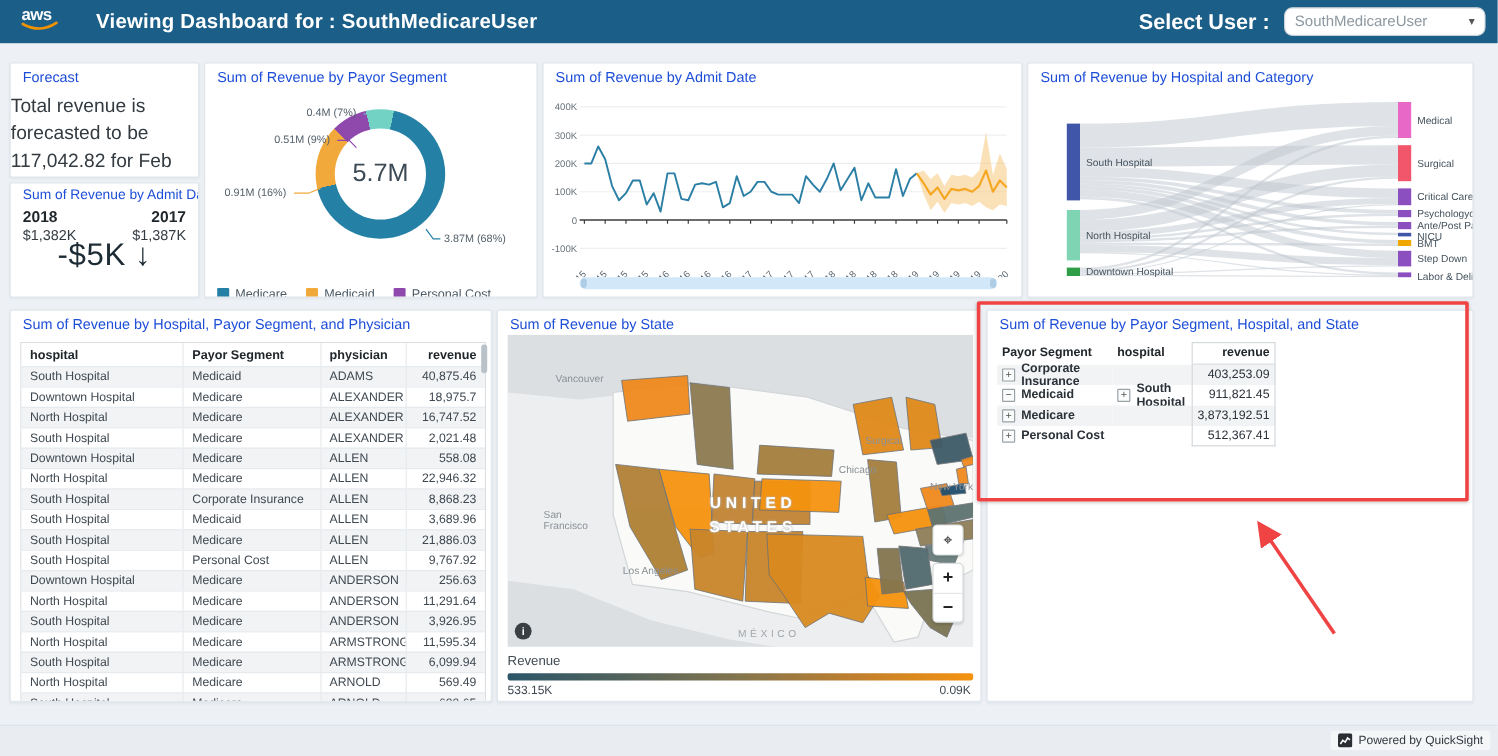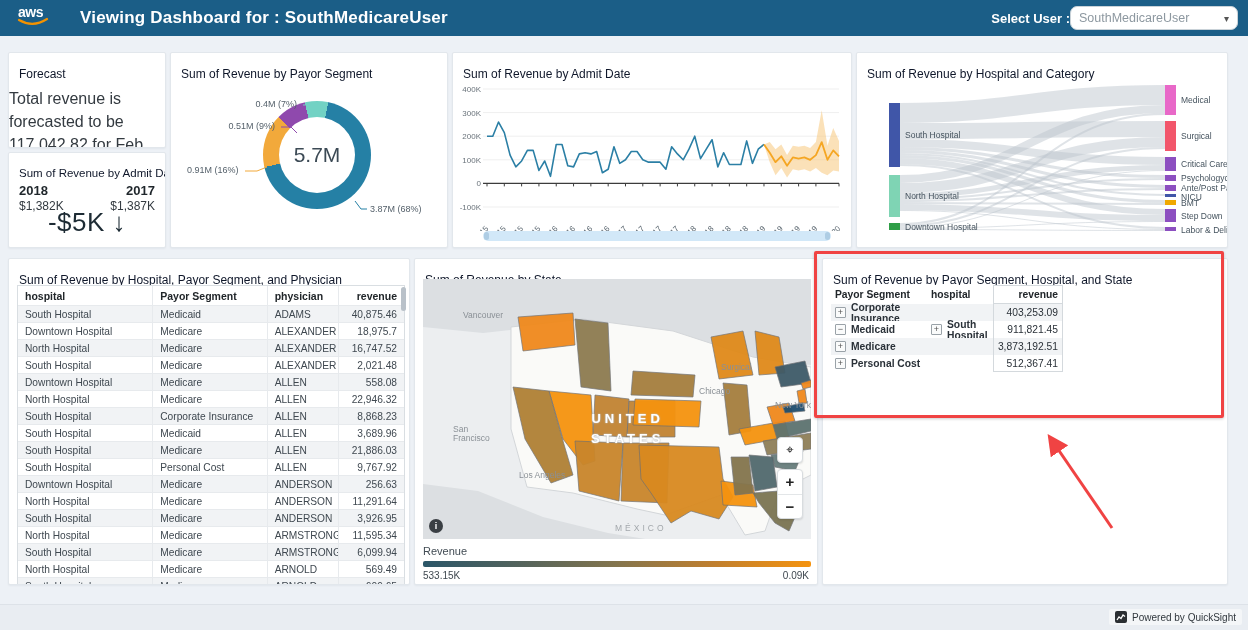--- a/index.html
+++ b/index.html
@@ -4,31 +4,31 @@
 <style>
   * { margin:0; padding:0; box-sizing:border-box; }
   html,body { width:1248px; height:630px; font-family:"Liberation Sans", sans-serif; background:#edf1f6; overflow:hidden; }
 
   
   .topbar { position:absolute; left:0; top:0; width:1248px; height:36px; background:#1b5e87;
             display:flex; align-items:center; padding:0 10px; z-index:10; }
   .aws-logo { margin-left:6px; }
   .topbar-title { color:#fff; font-size:17px; font-weight:700; margin-left:28px; letter-spacing:.2px; }
   .spacer { flex:1; }
-  .select-label { color:#fff; font-size:13px; font-weight:700; margin-right:0; }
+  .select-label { color:#fff; font-size:18px; font-weight:700; margin-right:12px; }
   .user-select { width:168px; height:24px; background:#fff; border:1px solid #c9d2d8; border-radius:7px;
                  display:flex; align-items:center; padding:0 8px; font-size:12.5px; color:#8d98a0; cursor:pointer; }
   .user-select .val { flex:1; }
   .chev { color:#555; font-size:10px; }
 
   
   .dash { position:absolute; left:0; top:36px; width:1248px; height:594px; background:#edf1f6; }
   .panel { position:absolute; background:#fff; border:1px solid #e2e7ec; border-radius:2px;
            box-shadow:0 1px 2px rgba(20,40,60,.05); overflow:hidden; }
-  .ptitle { font-size:12px; color:#0f172a; padding:14px 10px 2px 10px; white-space:nowrap; }
+  .ptitle { font-size:12px; color:#1d4ed8; padding:4px 10px 2px 10px; white-space:nowrap; }
 
   #p-forecast { left:8px; top:16px; width:158px; height:96px; }
   #p-kpi      { left:8px; top:116px; width:158px; height:96px; }
   #p-donut    { left:170px; top:16px; width:278px; height:196px; }
   #p-line     { left:452px; top:16px; width:400px; height:196px; }
   #p-sankey   { left:856px; top:16px; width:372px; height:196px; }
   #p-table    { left:8px;  top:222px; width:402px; height:327px; }
   #p-map      { left:414px; top:222px; width:404px; height:327px; }
   #p-pivot    { left:822px; top:222px; width:406px; height:327px; }
 

